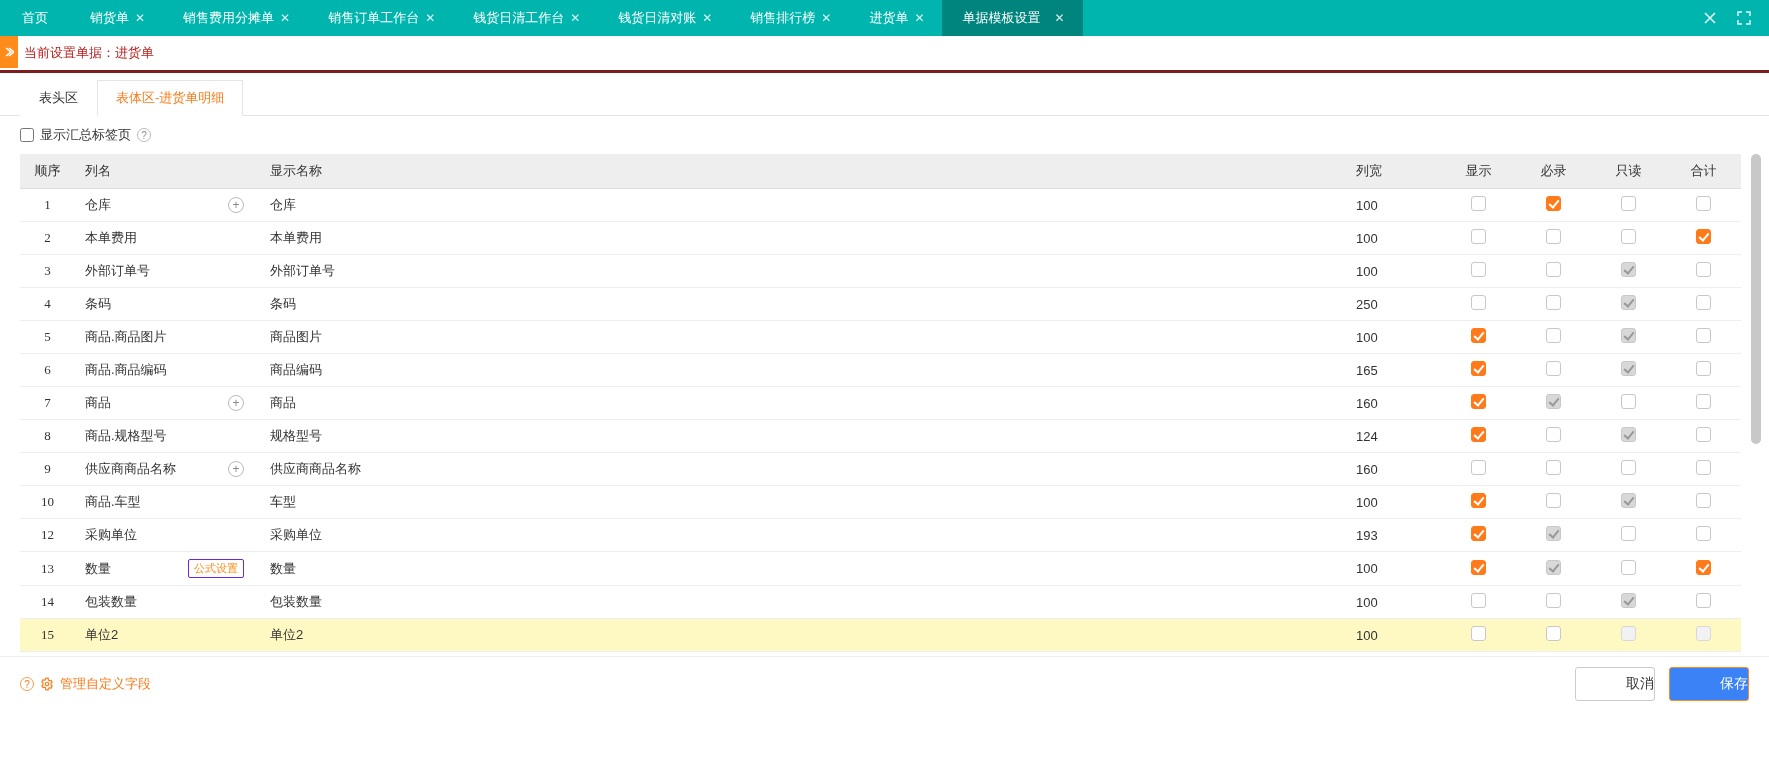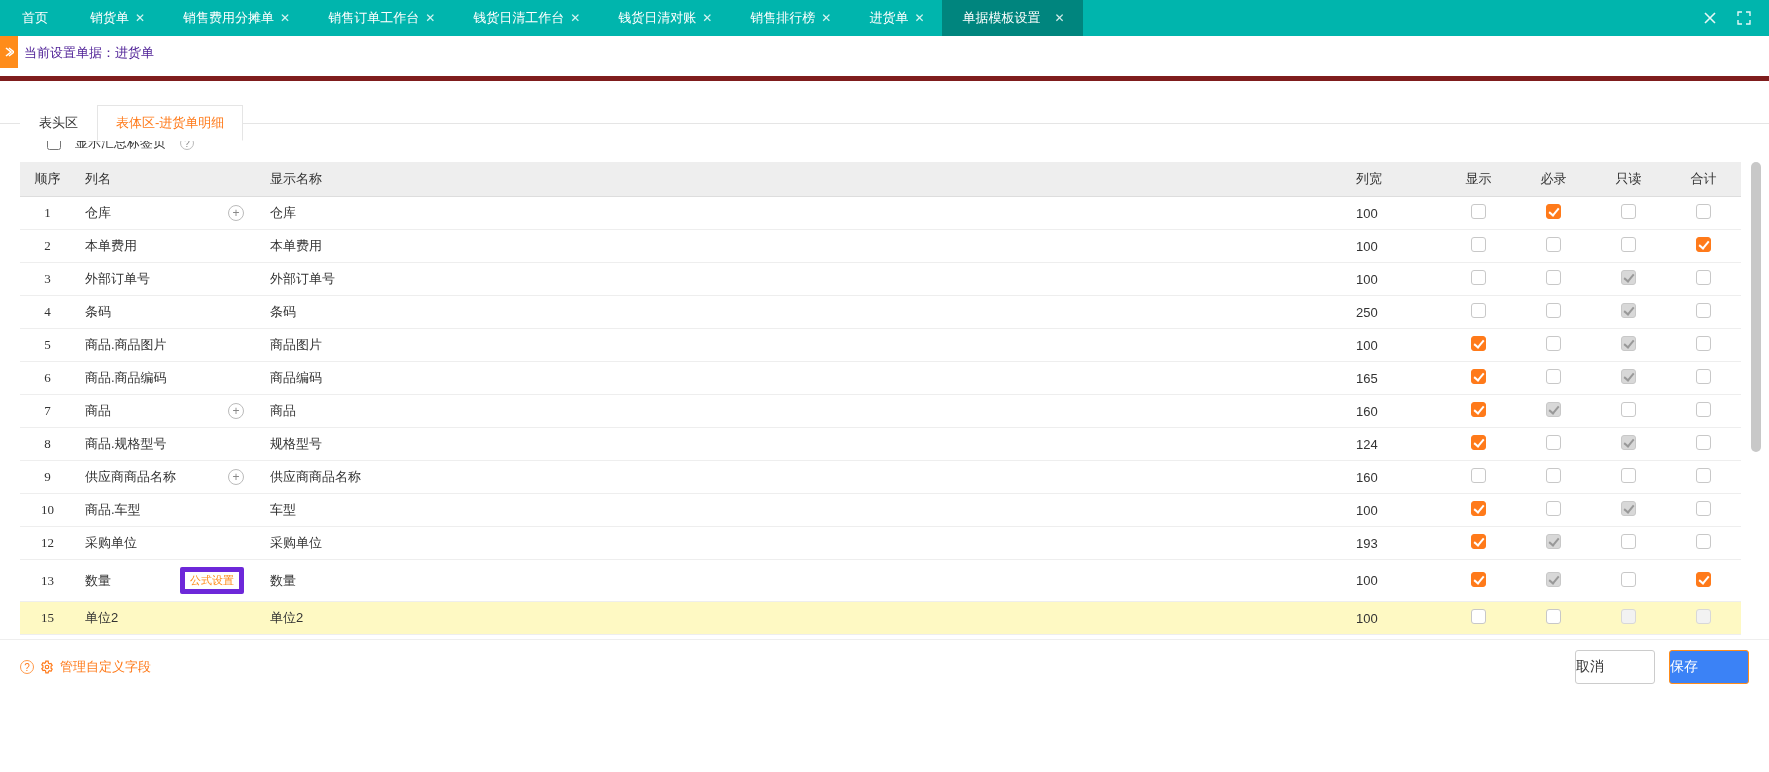--- a/index.html
+++ b/index.html
@@ -12,66 +12,66 @@
   .top-tab.active { background: #00857e; gap: 8px; }
   .top-tab .close-x { margin-left: 6px; font-size: 12px; opacity: 0.85; }
   .top-right { position: absolute; right: 0; top:0; bottom:0; display:flex; align-items:center; gap:12px; padding: 0 14px; }
   .top-icon-btn { width: 22px; height: 22px; display:flex; align-items:center; justify-content:center; cursor:pointer; opacity:.9; }
   .top-icon-btn svg { stroke: #fff; }
 
   
   .orange-chevron { position:absolute; left:0; top:36px; width:18px; height:32px; background:#ff8c1a; display:flex; align-items:center; justify-content:center; color:#fff; cursor:pointer; z-index:3;}
   
   
-  .context-line { padding: 8px 20px 14px 24px; font-size: 13px; color:#4c1d95; border-bottom:5px solid #7f1d1d; }
+  .context-line { padding: 8px 20px 8px 24px; font-size: 13px; color:#b91c1c; border-bottom:3px solid #7f1d1d; }
 
   
   .sub-tabs { display:flex; padding: 6px 20px 0 20px; border-bottom:1px solid #e5e5e5; }
-  .sub-tab { padding: 8px 18px; cursor:pointer; border:1px solid transparent; border-bottom:none; position:relative; top:18px; background:#fff;}
+  .sub-tab { padding: 8px 18px; cursor:pointer; border:1px solid transparent; border-bottom:none; position:relative; top:1px; background:#fff;}
   .sub-tab.active { color:#ff7a1a; border-color:#e5e5e5; border-bottom:1px solid #fff; }
   
   
-  .summary-row { display:flex; align-items:center; gap:14px; padding: 10px 20px; margin-left: 27px; }
+  .summary-row { display:flex; align-items:center; gap:6px; padding: 10px 20px; }
   .help-circle { width:14px; height:14px; border:1px solid #bbb; border-radius:50%; display:inline-flex; align-items:center; justify-content:center; font-size:10px; color:#888; cursor:pointer; }
 
   
   .table-wrap { margin: 0 0 0 20px; position:relative; }
   table { border-collapse: collapse; width: calc(100% - 28px); }
   thead th { background:#eee; text-align:left; font-weight:normal; color:#333; padding: 8px 10px; border-bottom:1px solid #ddd; }
   tbody td { padding: 7px 10px; border-bottom:1px solid #eee; vertical-align:middle; }
   tbody tr.highlight { background: #fef9c3; }
   .col-seq { width:55px; text-align:center; }
   .col-name { width:185px; }
   .col-disp { }
   .col-width { width:95px; }
   .col-chk { width:75px; text-align:center; }
   th.col-seq, td.col-seq { text-align:center;font-family:Liberation Serif, serif; }
   th.col-chk, td.col-chk { text-align:center; }
 
   .name-cell { display:flex; align-items:center; justify-content:space-between; padding-right:6px;}
   .plus-circle { width:16px; height:16px; border:1px solid #bbb; border-radius:50%; display:inline-flex; align-items:center; justify-content:center; font-size:12px; color:#888; cursor:pointer; line-height:1; }
-  .formula-badge { border:5px solid #6d28d9; color:#ff8c1a; font-size:11px; padding:1px 5px; border-radius:2px; cursor:pointer; }
+  .formula-badge { border:1px solid #6d28d9; color:#ff8c1a; font-size:11px; padding:1px 5px; border-radius:2px; cursor:pointer; }
 
   
   .cb { width:15px; height:15px; border:1px solid #c8c8c8; border-radius:3px; display:inline-block; position:relative; background:#fff;}
   .cb.checked { background:#ff7a1a; border-color:#ff7a1a; }
   .cb.checked::after { content:""; position:absolute; left:4px; top:1px; width:4px; height:8px; border:2px solid #fff; border-top:none; border-left:none; transform:rotate(40deg); }
   .cb.disabled { background:#f2f2f2; border-color:#d8d8d8; cursor:not-allowed;}
   .cb.disabled.checked { background:#d8d8d8; border-color:#c8c8c8;}
   .cb.disabled.checked::after { border-color:#999; }
   .cb:not(.disabled){ cursor:pointer; }
   .scroll-thumb { position:absolute; right:8px; top:0; width:10px; height:290px; background:#c8c8c8; border-radius:5px; }
 
   
   .footer { display:flex; align-items:center; justify-content:space-between; padding: 10px 20px 16px 20px; border-top:1px solid #eee; margin-top:4px;}
   .footer-left { display:flex; align-items:center; gap:6px; color:#ff7a1a; cursor:pointer;}
   .footer-left .help-circle { border-color:#ff9a4a; color:#ff7a1a;}
   .gear-icon { width:14px; height:14px; display:inline-block; }
   .footer-buttons { display:flex; gap:14px; }
-  .btn { min-width:80px; height:34px; border-radius:3px; cursor:pointer; display:flex; align-items:center; justify-content:flex-start; font-size:14px; }
+  .btn { min-width:80px; height:34px; border-radius:3px; cursor:pointer; display:flex; align-items:center; justify-content:flex-end; font-size:14px; }
   .btn.secondary { border:1px solid #ccc; background:#fff; color:#333; }
   .btn.primary { background:#3b82f6; color:#fff; border:1px solid #ff8c1a; }
 
   
   input[type="checkbox"].native { width:14px; height:14px; }
 </style>
 </head>
 <body>
 
 <div class="top-tabs" id="top-tabs">
@@ -324,20 +324,34 @@
               <span>数量</span>
               <span class="formula-badge">公式设置</span>
             </div>
           </td>
           <td class="col-disp">数量</td>
           <td class="col-width">100</td>
           <td class="col-chk"><span class="cb checked"></span></td>
           <td class="col-chk"><span class="cb checked disabled"></span></td>
           <td class="col-chk"><span class="cb"></span></td>
           <td class="col-chk"><span class="cb checked"></span></td>
+        </tr>
+        <tr>
+          <td class="col-seq">14</td>
+          <td class="col-name">
+            <div class="name-cell">
+              <span>包装数量</span>
+            </div>
+          </td>
+          <td class="col-disp">包装数量</td>
+          <td class="col-width">100</td>
+          <td class="col-chk"><span class="cb"></span></td>
+          <td class="col-chk"><span class="cb"></span></td>
+          <td class="col-chk"><span class="cb checked disabled"></span></td>
+          <td class="col-chk"><span class="cb"></span></td>
         </tr>
         <tr class="highlight">
           <td class="col-seq">15</td>
           <td class="col-name">
             <div class="name-cell">
               <span>单位2</span>
             </div>
           </td>
           <td class="col-disp">单位2</td>
           <td class="col-width">100</td>

